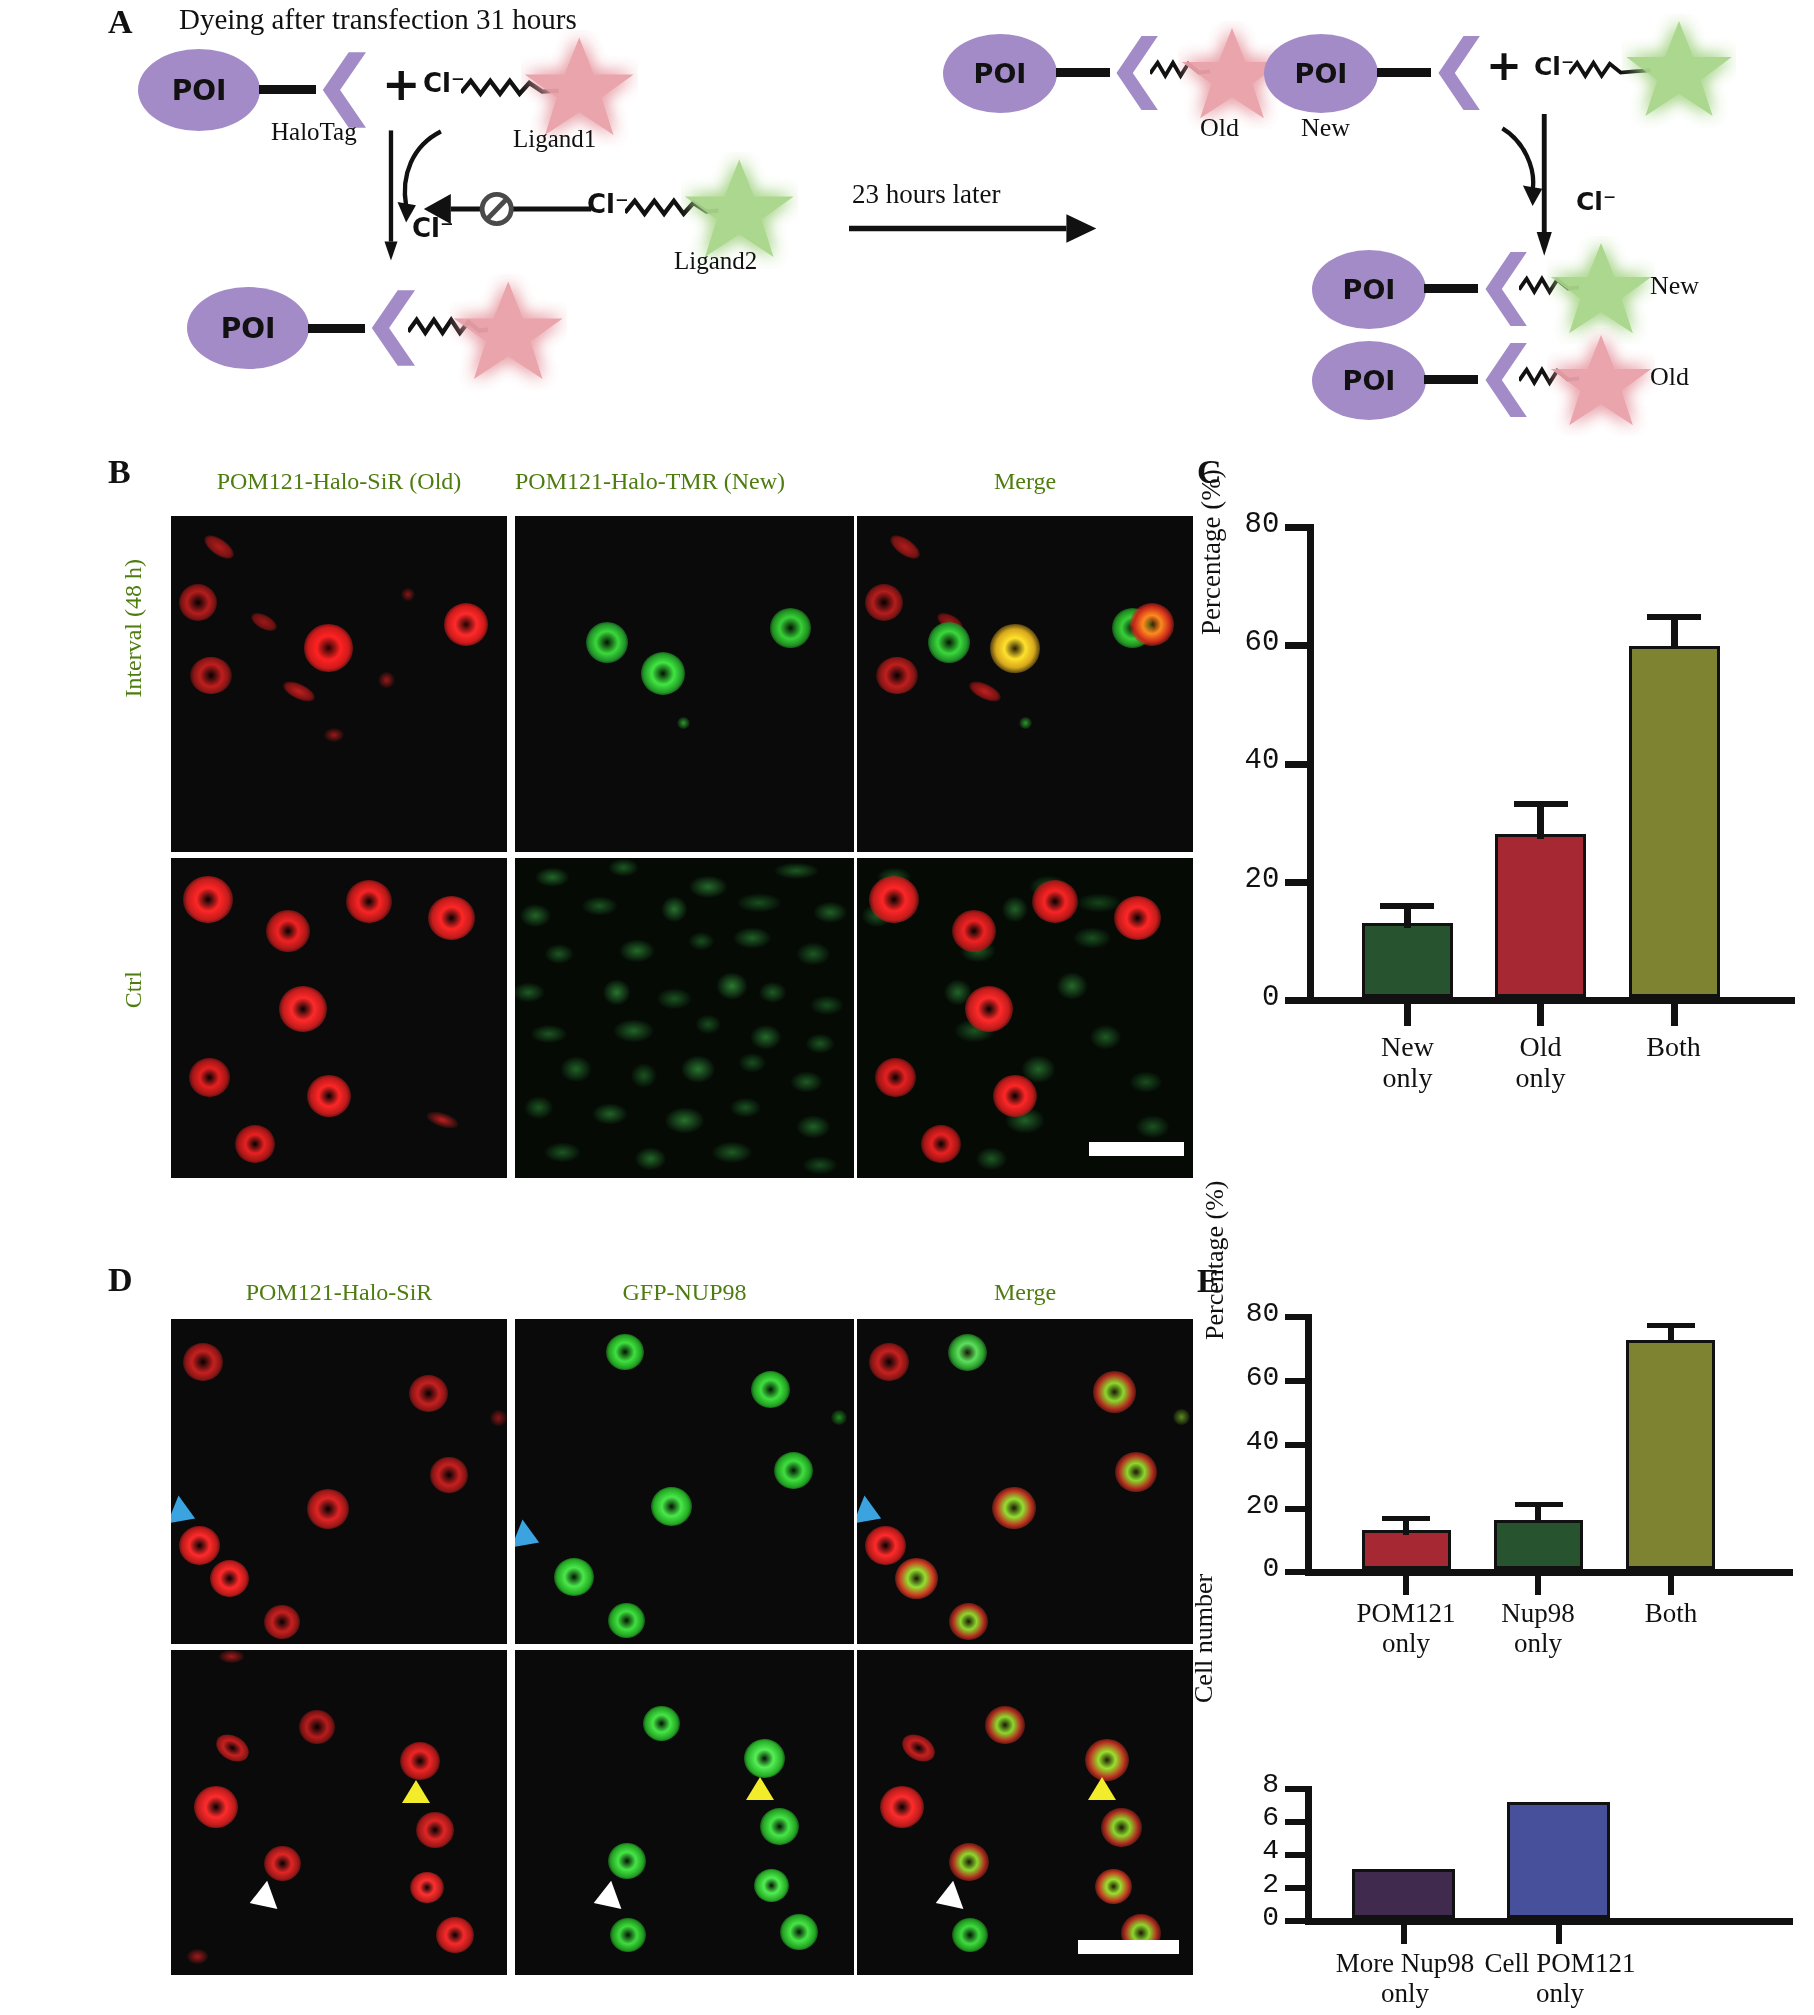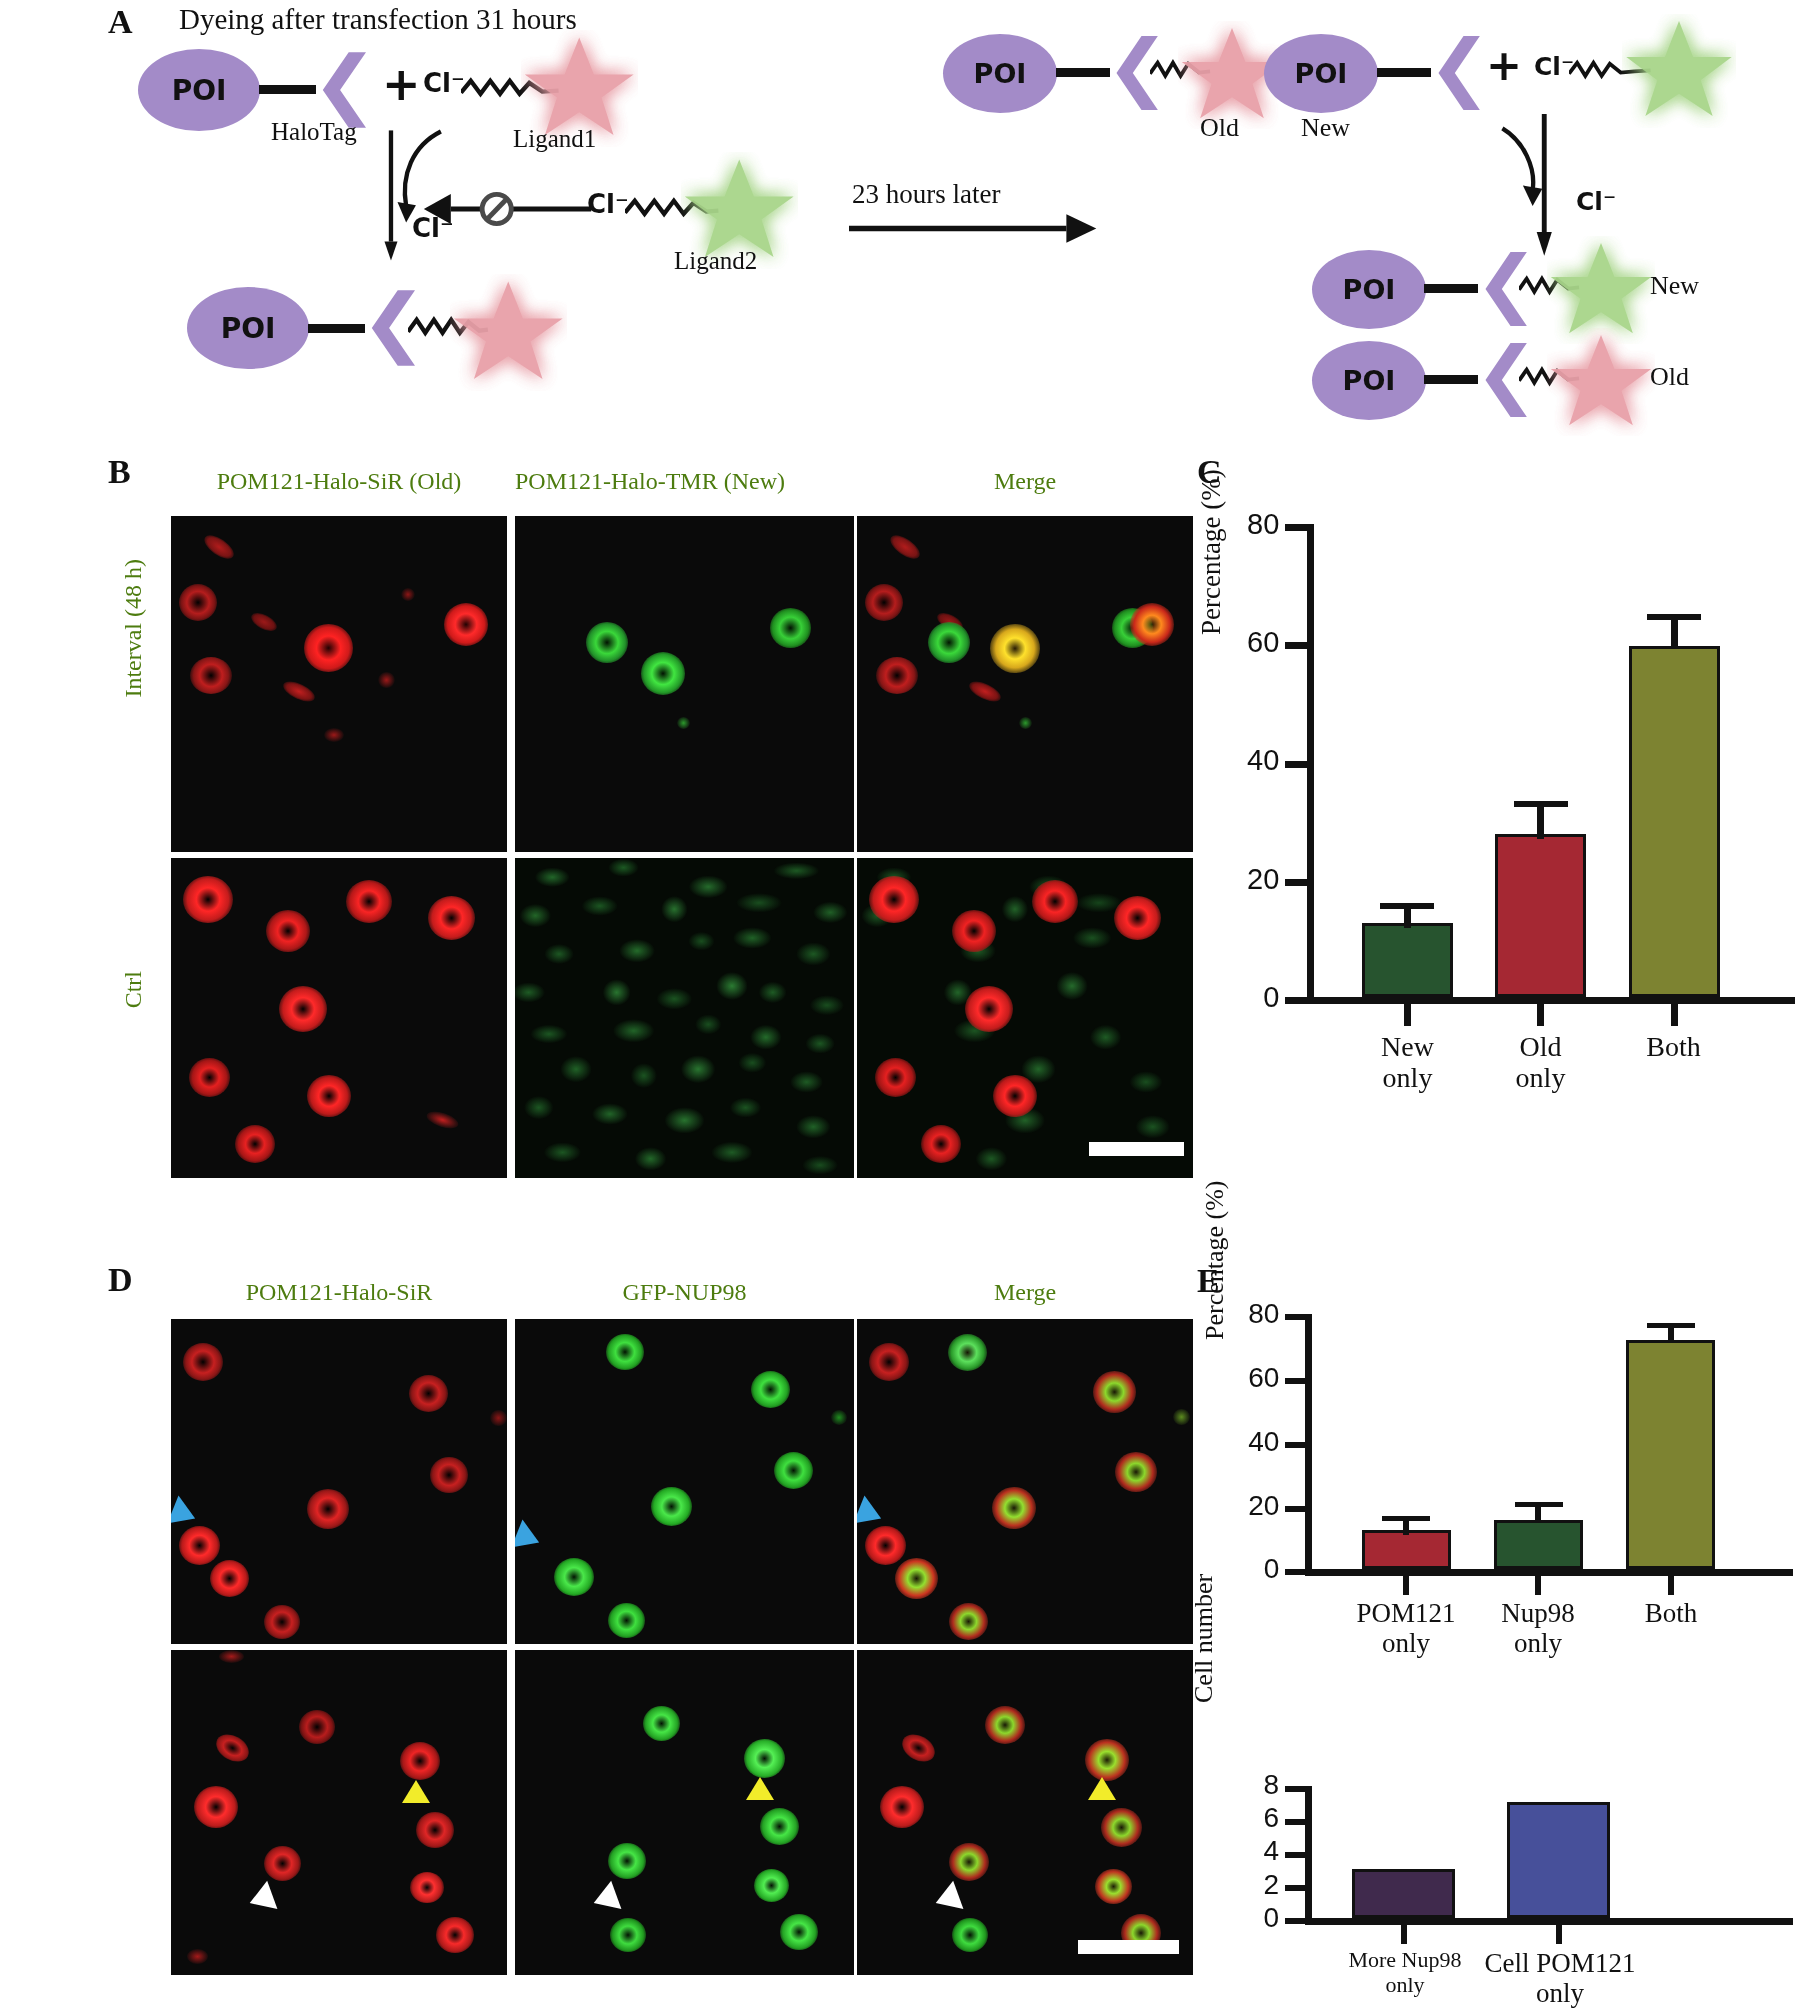--- a/index.html
+++ b/index.html
@@ -39,21 +39,21 @@
   .micro{background:#0a0a0a;position:absolute;overflow:hidden;}
   .blob{position:absolute;border-radius:50%;}
   .arrowhead{position:absolute;width:0;height:0;}
   .scalebar{position:absolute;background:#fff;}
 
   
   .axis{position:absolute;background:#111;}
   .bar{position:absolute;border:3.8px solid #111;box-sizing:border-box;}
   .errbar{position:absolute;background:#111;}
   .tick{position:absolute;background:#111;}
-  .ticklabel{position:absolute;font-family:Liberation Sans, sans-serif;color:#111;text-align:right;}
+  .ticklabel{position:absolute;font-family:Liberation Mono, monospace;color:#111;text-align:right;}
   .xlabel{position:absolute;font-family:"Liberation Serif", serif;color:#111;text-align:center;line-height:1.12;}
   .ylabel{position:absolute;font-family:"Liberation Serif", serif;color:#111;transform-origin:left top;white-space:nowrap;}
   .vrot{writing-mode:vertical-rl;transform:rotate(180deg);white-space:nowrap;}
 </style>
 </head>
 <body>
 
 <div class="abs" id="panelA">
 
   <div class="abs panel-letter" style="left:108px;top:5.4px;">A</div>
@@ -526,21 +526,21 @@
   <div class="ticklabel" style="left:24px;top:164px;width:56px;font-size:28px;">6</div>
   <div class="tick" style="left:86px;top:214px;width:24px;height:6px;"></div>
   <div class="ticklabel" style="left:24px;top:197px;width:56px;font-size:28px;">4</div>
   <div class="tick" style="left:86px;top:247px;width:24px;height:6px;"></div>
   <div class="ticklabel" style="left:24px;top:231px;width:56px;font-size:28px;">2</div>
   <div class="tick" style="left:86px;top:280px;width:24px;height:6px;"></div>
   <div class="ticklabel" style="left:24px;top:264px;width:56px;font-size:28px;">0</div>
 
   <div class="bar" style="left:153px;top:231px;width:103px;height:49px;background:#402a4d;"></div>
   <div class="tick" style="left:202px;top:285px;width:6px;height:20.6px;"></div>
-  <div class="xlabel" style="left:114px;top:310px;width:184px;font-size:22px;">
+  <div class="xlabel" style="left:114px;top:310px;width:184px;font-size:27px;">
     <div>More Nup98</div>
     <div>only</div>
   </div>
 
   <div class="bar" style="left:308px;top:164px;width:103px;height:116px;background:#47509a;"></div>
   <div class="tick" style="left:357px;top:285px;width:6px;height:20.6px;"></div>
   <div class="xlabel" style="left:269px;top:310px;width:184px;font-size:27px;">
     <div>Cell POM121</div>
     <div>only</div>
   </div>

